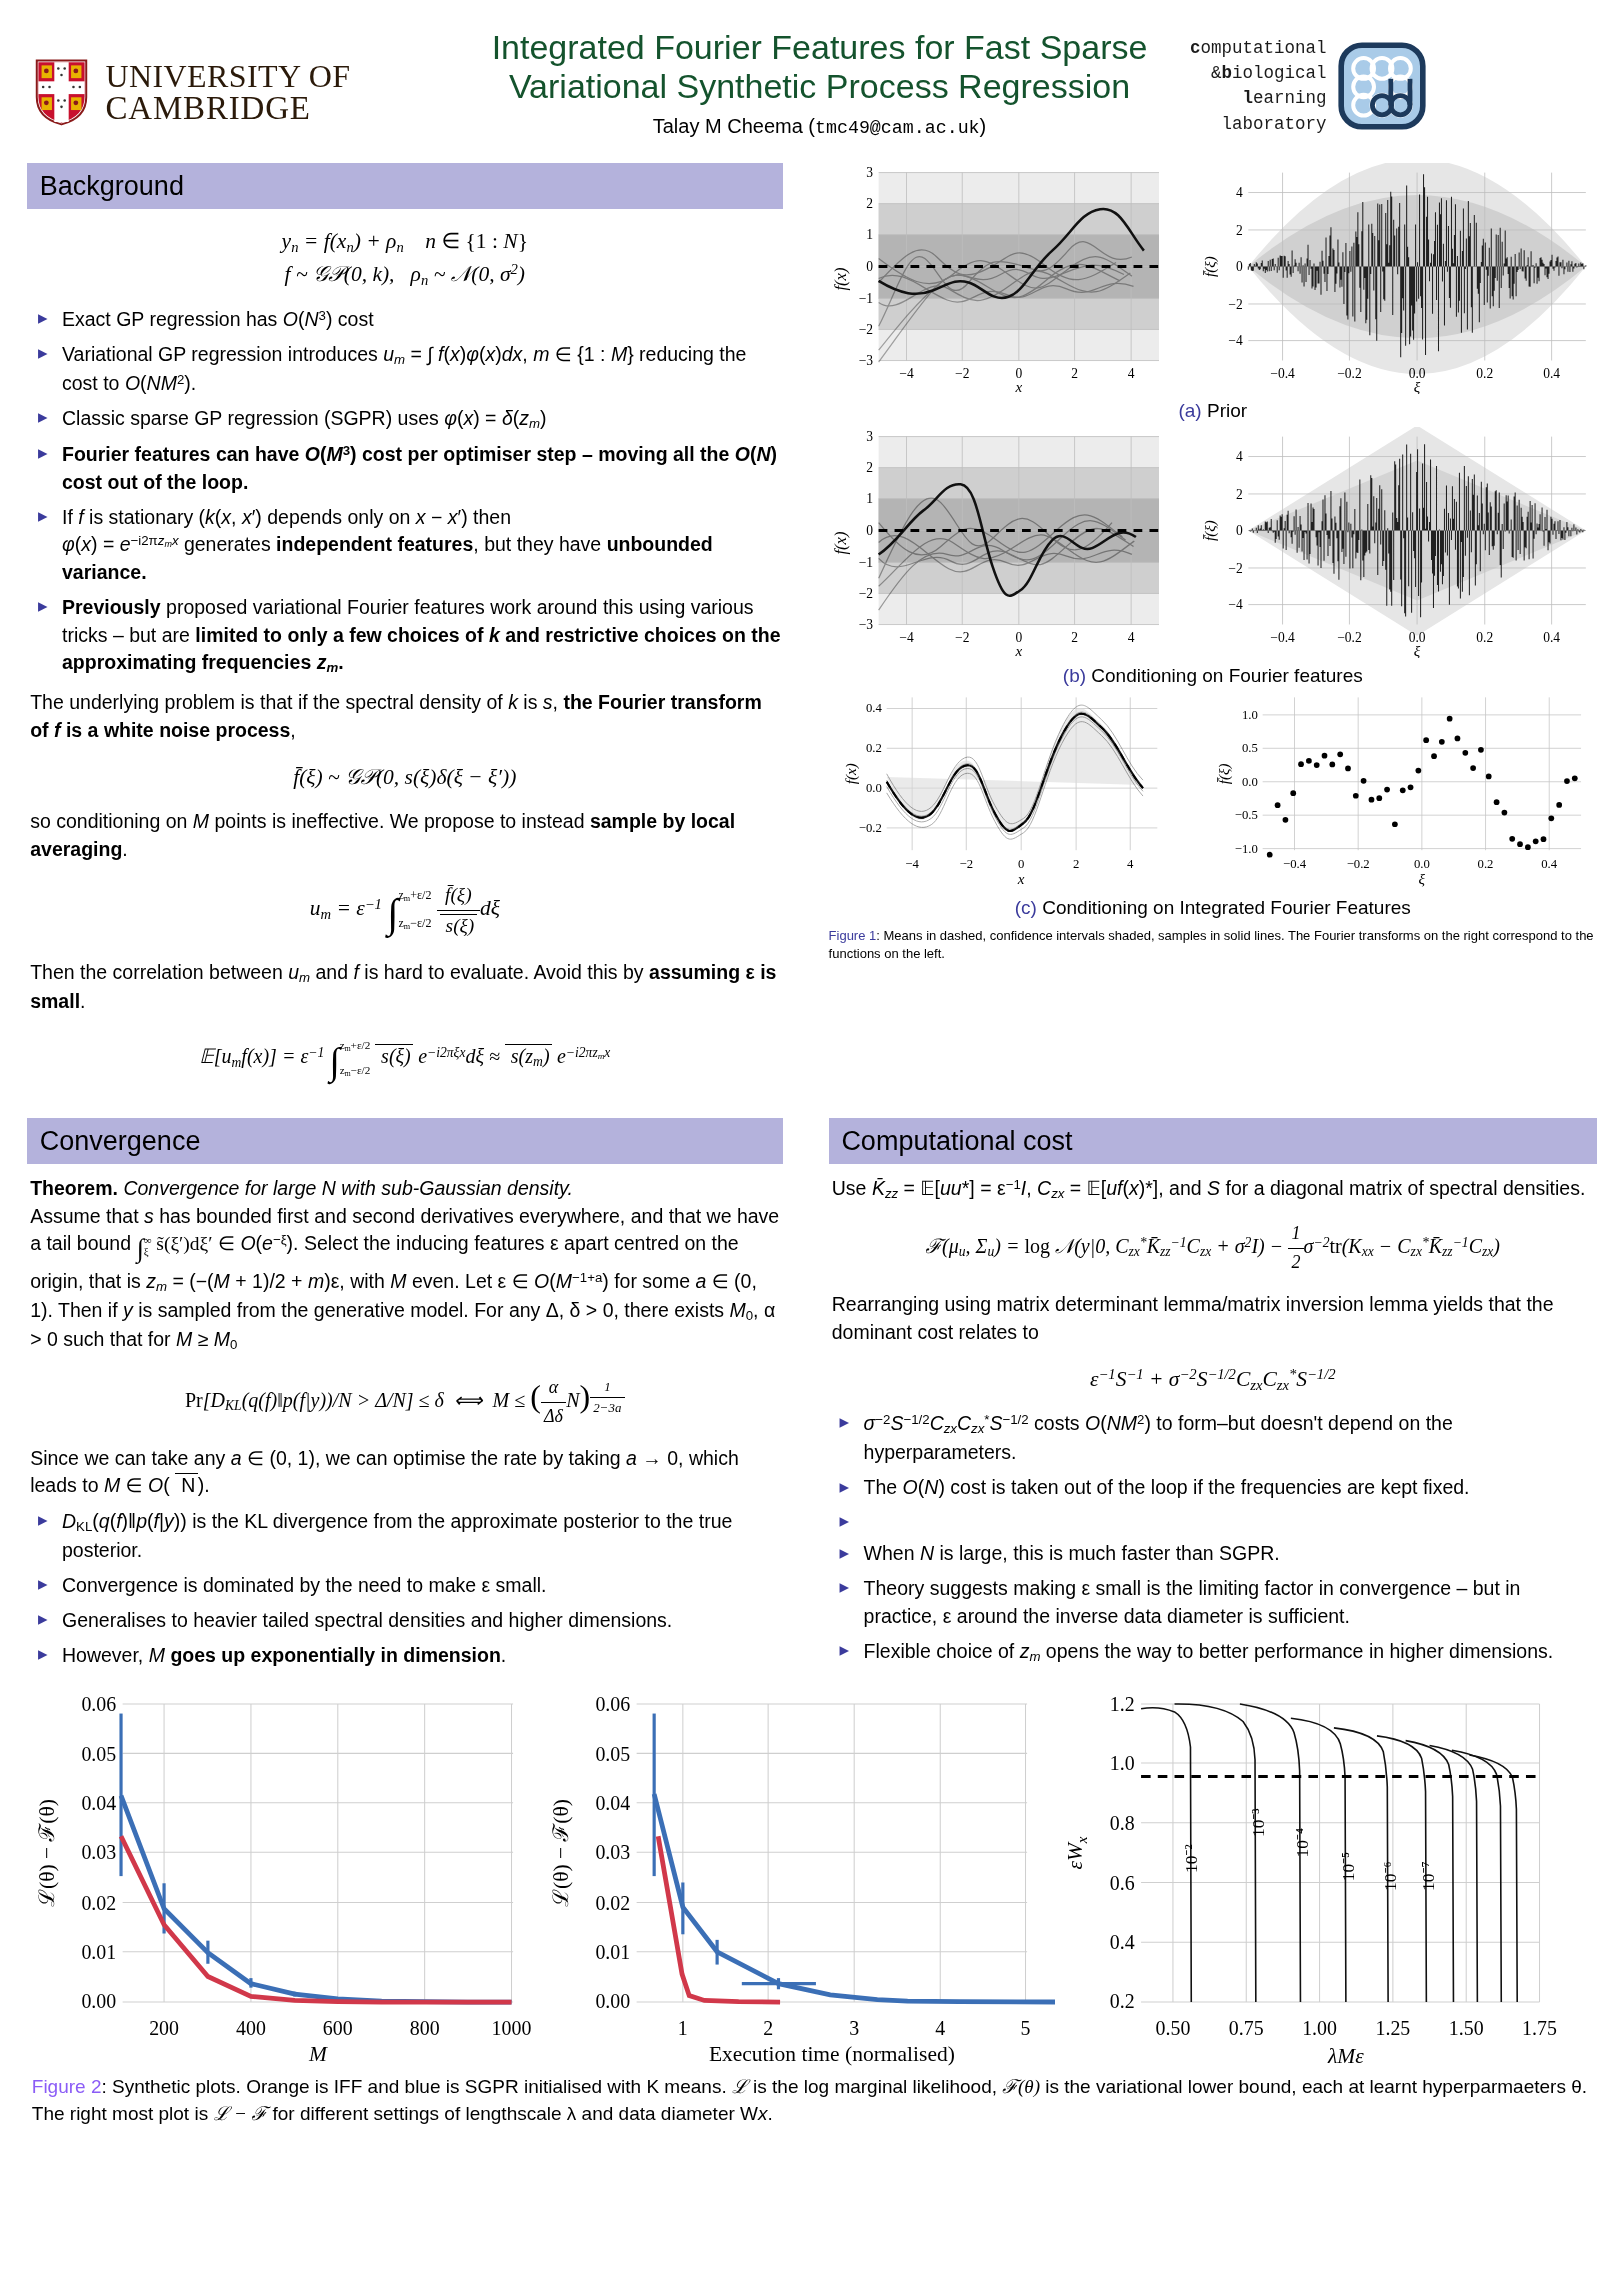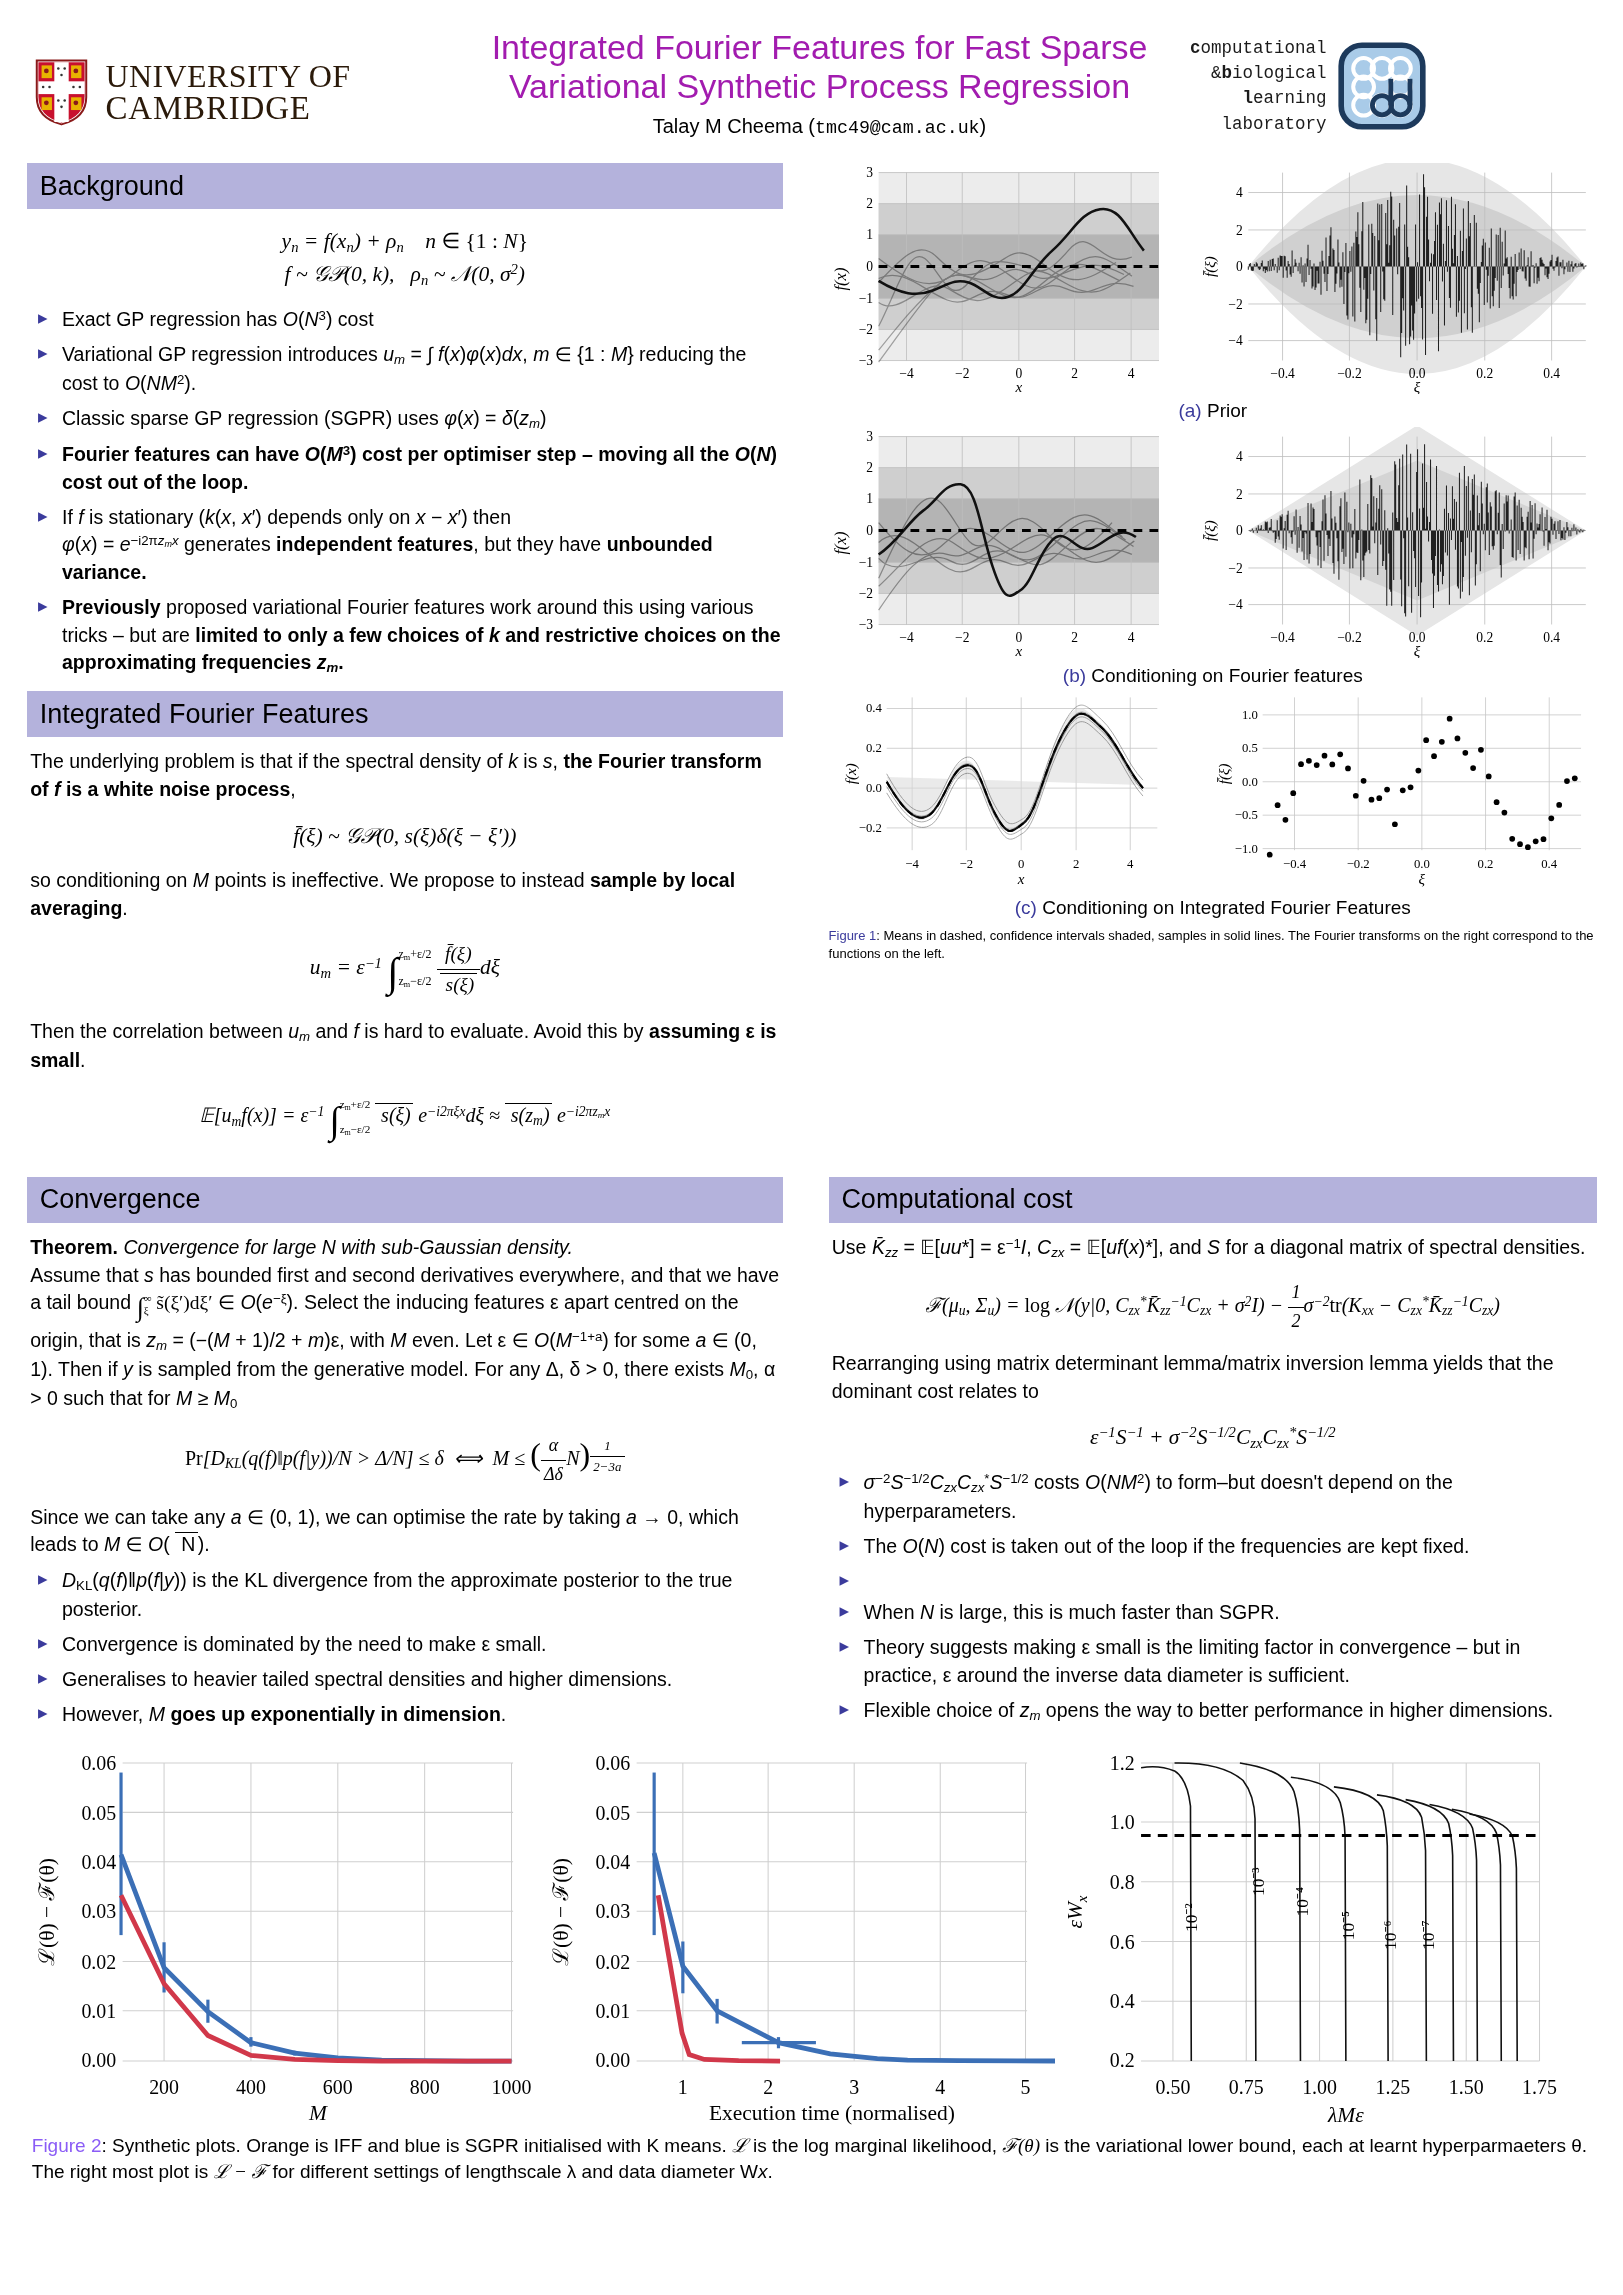--- a/index.html
+++ b/index.html
@@ -18,21 +18,21 @@
   .header { display:flex; align-items:center; justify-content:space-between;
             padding: 17.5px 8px 8px 8px; height: 163px; }
   .brand-left { display:flex; align-items:center; gap:17.5px; width:414px;margin-top:12px; }
   .crest { width:53px; height:67px; position:relative; flex:0 0 auto; }
   .crest svg { display:block; }
   .uni-name { font-family:"Liberation Serif", serif; color:#2b1a0a;
               font-size:32px; line-height:1.0; letter-spacing:0.4px; font-weight:400;}
   .uni-name .l2 { font-size:33px; letter-spacing:0.8px; }
 
   .title-block { flex:1; text-align:center; margin-top:-6.4px; }
-  .title-main { font-size:34px; line-height:1.15; font-weight:400; color:#a21caf; }
+  .title-main { font-size:34px; line-height:1.15; font-weight:400; color:#14532d; }
   .title-sub { font-size:20px; margin-top:9.6px; }
   .mono { font-family:"Liberation Mono", monospace; font-size:18.3px; }
 
   .brand-right { display:flex; align-items:center; gap:11px; width:399px; justify-content:flex-start;}
   .cbl-text { font-family:"Liberation Mono", monospace; font-size:17.5px;
               line-height:1.45; text-align:right; color:#1b1b1b; }
   .cbl-text b { font-weight:700; }
   .cbl-logo { width:88px; height:88px; flex:0 0 auto; }
 
   
@@ -189,23 +189,20 @@
 
       <ul class="bl">
         <li>Exact GP regression has <i>O</i>(<i>N</i><sup>3</sup>) cost</li>
         <li>Variational GP regression introduces <i>u<sub>m</sub></i> = ∫ <i>f</i>(<i>x</i>)<i>φ</i>(<i>x</i>)<i>dx</i>, <i>m</i> ∈ {1 : <i>M</i>} reducing the cost to <i>O</i>(<i>NM</i><sup>2</sup>).</li>
         <li>Classic sparse GP regression (SGPR) uses <i>φ</i>(<i>x</i>) = <i>δ</i>(<i>z<sub>m</sub></i>)</li>
         <li><b>Fourier features can have <i>O</i>(<i>M</i><sup>3</sup>) cost per optimiser step – moving all the <i>O</i>(<i>N</i>) cost out of the loop.</b></li>
         <li>If <i>f</i> is stationary (<i>k</i>(<i>x</i>, <i>x</i>′) depends only on <i>x</i> − <i>x</i>′) then<br><i>φ</i>(<i>x</i>) = <i>e</i><sup>−i2π<i>z<sub>m</sub>x</i></sup> generates <b>independent features</b>, but they have <b>unbounded variance.</b></li>
         <li><b>Previously</b> proposed variational Fourier features work around this using various tricks – but are <b>limited to only a few choices of <i>k</i> and restrictive choices on the approximating frequencies <i>z<sub>m</sub></i>.</b></li>
       </ul>
 
-      <div class="bar" style="margin-top:12.8px">
-        <span>Integrated Fourier Features</span>
-      </div>
 
       <div class="body-txt">
         The underlying problem is that if the spectral density of <i>k</i> is <i>s</i>, <b>the Fourier transform of <i>f</i> is a white noise process</b>,
       </div>
 
       <div class="eq">
         f̄(ξ) ~ <span style="font-family:'Liberation Serif',serif">𝒢𝒫</span>(0, s(ξ)δ(ξ − ξ′))
       </div>
 
       <div class="body-txt">

